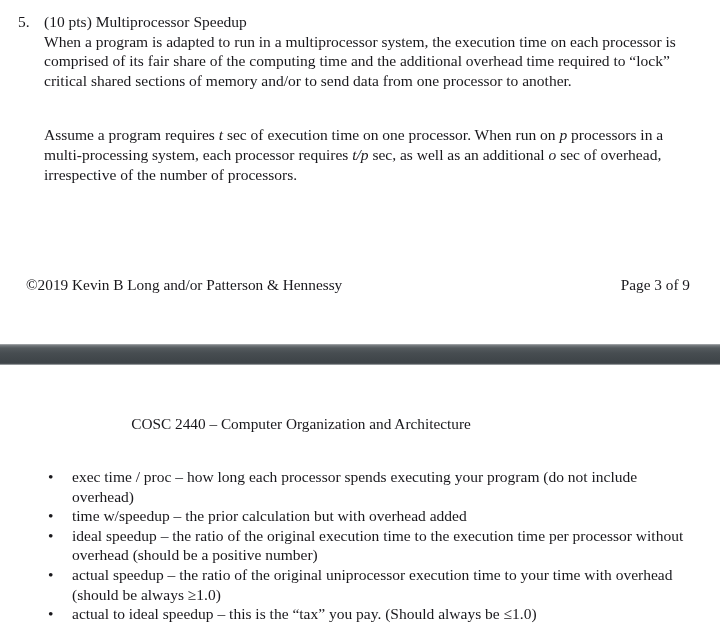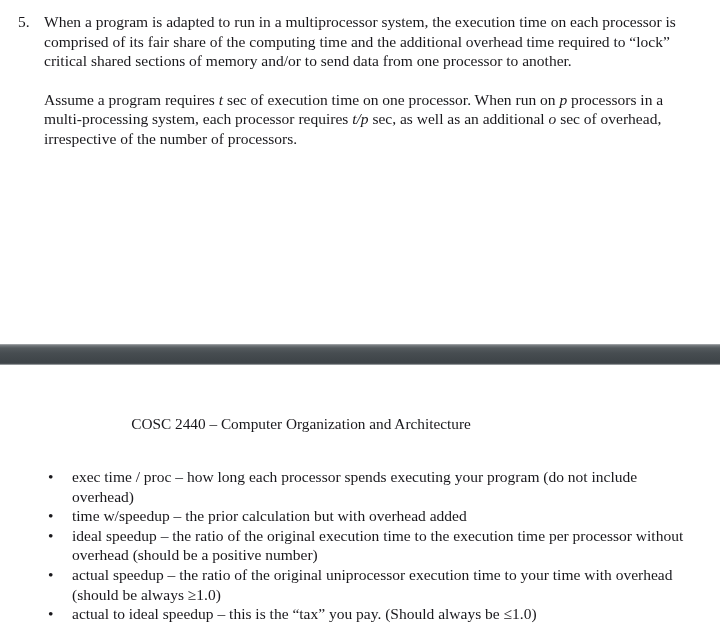--- a/index.html
+++ b/index.html
@@ -72,21 +72,21 @@
     flex: 1 1 auto;
     padding-right: 12px;
   }
   .para {
     font-size: 15.5px;
     line-height: 19.6px;
     text-align: left;
     margin: 0;
   }
   .para + .para { margin-top: 0; }
-  .para.gap { margin-top: 19px; }
+  .para.gap { margin-top: 35px; }
   .para.gap-sm { margin-top: 18px; }
   .var { font-style: italic; }
 
   
   .page-footer {
     position: absolute;
     left: 26px;
     right: 30px;
     top: 275px;
     display: flex;
@@ -137,30 +137,35 @@
 
 <div class="viewer">
 
   <div class="page page-upper">
 
     <div class="question">
       <div class="q-row">
         <div class="q-number">5.</div>
         <div class="q-body">
 
+          <p class="para">(10 pts) Multiprocessor Speedup</p>
 
           <p class="para">When a program is adapted to run in a multiprocessor system, the execution time on each processor is comprised of its fair share of the computing time and the additional overhead time required to “lock” critical shared sections of memory and/or to send data from one processor to another.</p>
 
           <p class="para gap"><span>Assume a program requires </span><span class="var">t</span><span> sec of execution time on one processor. When run on </span><span class="var">p</span><span> processors in a multi-processing system, each processor requires </span><span class="var">t/p</span><span> sec, as well as an additional </span><span class="var">o</span><span> sec of overhead, irrespective of the number of processors.</span></p>
 
 
         </div>
       </div>
     </div>
 
+    <div class="page-footer">
+      <span>©2019 Kevin B Long and/or Patterson &amp; Hennessy</span>
+      <span>Page 3 of 9</span>
+    </div>
 
   </div>
 
   <div class="page-break"></div>
 
   <div class="page page-lower">
 
     <div class="course-header">COSC 2440 – Computer Organization and Architecture</div>
 
     <div class="definitions">

